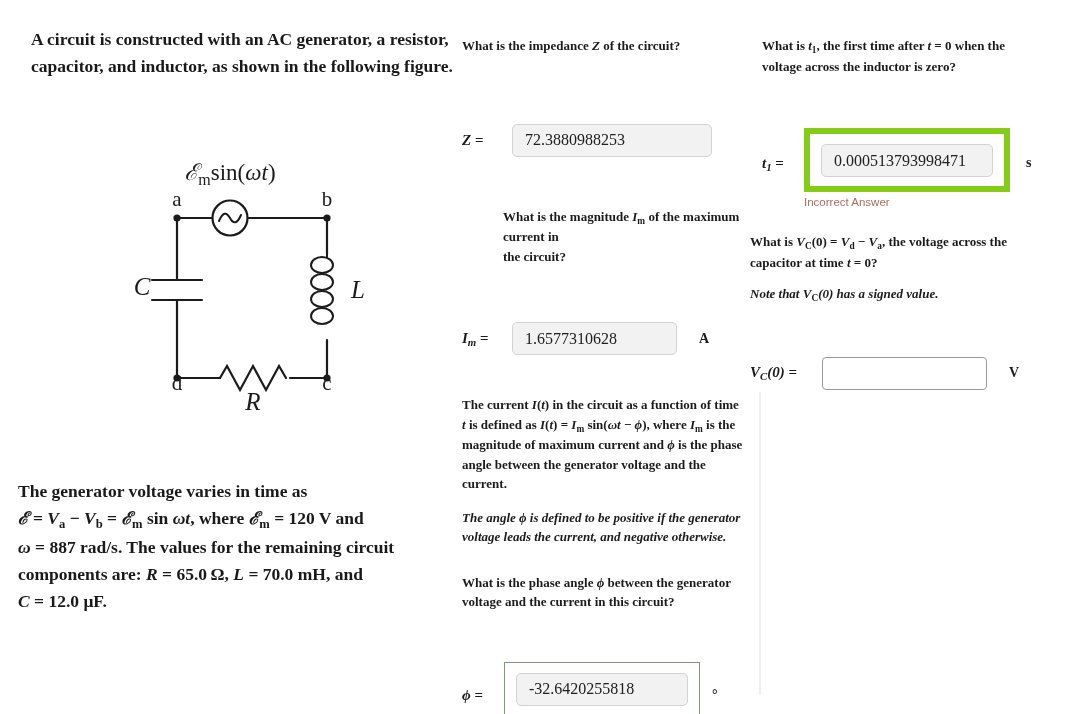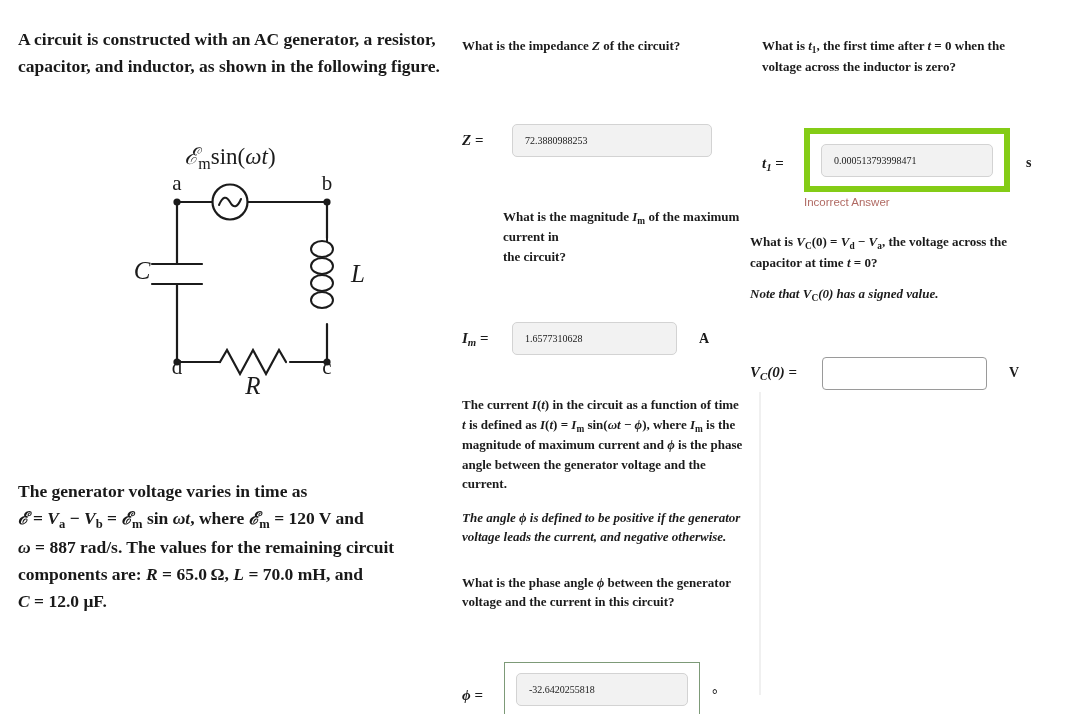--- a/index.html
+++ b/index.html
@@ -34,51 +34,51 @@
     font-weight: bold;
     font-size: 13px;
     line-height: 1.5;
     color: #1b1b1b;
   }
   i.v, em.v { font-style: italic; }
   .sub { font-size: 0.72em; vertical-align: -0.28em; font-style: normal; }
   .sub-i { font-size: 0.72em; vertical-align: -0.28em; font-style: italic; }
 
   
-  #col-left   { position: absolute; left: 18px;  top: 26px;  width: 448px; }
+  #col-left   { position: absolute; left: 31px;  top: 26px;  width: 448px; }
   #col-mid    { position: absolute; left: 462px; top: 36px;  width: 290px; }
   #col-right  { position: absolute; left: 762px; top: 36px;  width: 305px; }
 
   .divider {
     position: absolute;
     left: 759px; top: 392px;
     width: 2px; height: 303px;
     background: #f0f0f0;
   }
 
   
-  #figure { position: absolute; left: 120px; top: 132px; width: 290px; height: 280px; }
+  #figure { position: absolute; left: 120px; top: 148px; width: 290px; height: 280px; }
 
   
   .ansrow { display: flex; align-items: center; }
   .anslabel {
     font-family: "Liberation Serif", "DejaVu Serif", serif;
     font-weight: bold; font-style: italic;
     font-size: 15px; color: #1b1b1b;
     white-space: nowrap;
   }
   .field {
     background: #f2f2f2;
     border: 1px solid #d3d3d3;
     border-radius: 5px;
     height: 33px;
     display: flex; align-items: center;
     padding: 0 12px;
     font-family: "Liberation Serif", "DejaVu Serif", serif;
-    font-size: 10px;
+    font-size: 16px;
     color: #202020;
   }
   .field.empty { background: #ffffff; border: 1px solid #9a9a9a; border-radius: 4px; }
   .unit {
     font-family: "Liberation Serif", "DejaVu Serif", serif;
     font-weight: bold; font-size: 14px; color: #1b1b1b;
   }
 
   .gradebox { display: inline-block; padding: 10px 11px 9px 11px; }
   .gradebox.wrong  { border: 6px solid #84cc16; }

